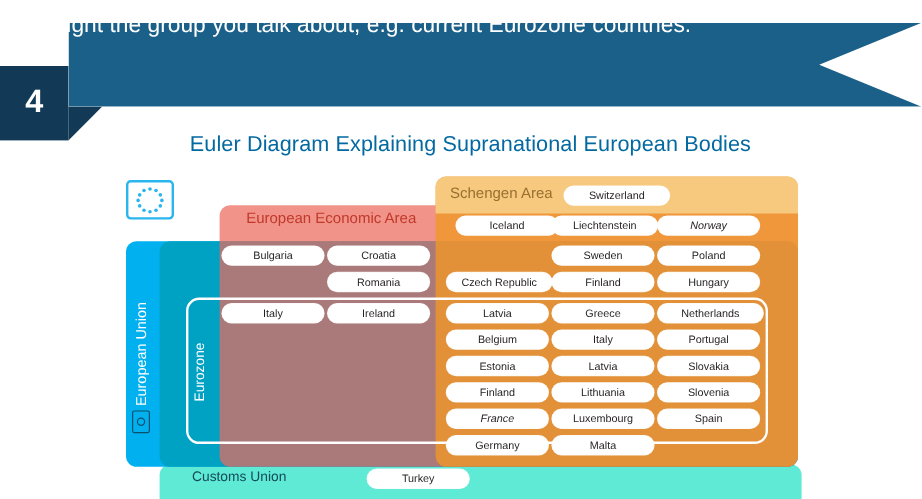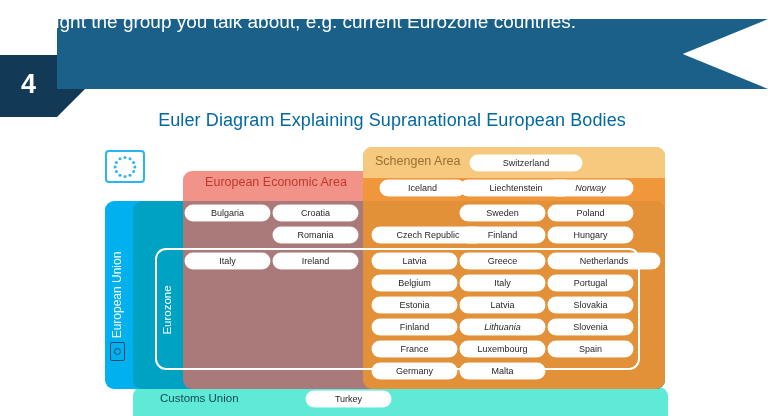--- a/index.html
+++ b/index.html
@@ -133,21 +133,21 @@
   
   .pill{
     position:absolute;
     background:#ffffff;border-radius:10px;
     height:16px;line-height:16px;
     text-align:center;color:#231f20;font-size:9px;
     white-space:nowrap;overflow:hidden;
     box-shadow:0 0 0 .5px rgba(255,255,255,.9);
   }
   .pill.w1{width:85px;}
-  .pill.w2{width:112px;}
+  .pill.w2{width:88px;}
 </style>
 </head>
 <body>
 
 <div class="stage">
 
   <div class="ribbon"></div>
   <div class="ribbon-text">Highlight the group you talk about, e.g. current Eurozone countries.</div>
   <div class="badge">4</div>
   <div class="badge-fold"></div>
@@ -200,23 +200,23 @@
         <div class="pill w1" style="left: 372px; top: 253px;">Latvia</div>
         <div class="pill w1" style="left: 460px; top: 253px;">Greece</div>
         <div class="pill w2" style="left: 548px; top: 253px;">Netherlands</div>
         <div class="pill w1" style="left: 372px; top: 275px;">Belgium</div>
         <div class="pill w1" style="left: 460px; top: 275px;">Italy</div>
         <div class="pill w1" style="left: 548px; top: 275px;">Portugal</div>
         <div class="pill w1" style="left: 372px; top: 297px;">Estonia</div>
         <div class="pill w1" style="left: 460px; top: 297px;">Latvia</div>
         <div class="pill w1" style="left: 548px; top: 297px;">Slovakia</div>
         <div class="pill w1" style="left: 372px; top: 319px;">Finland</div>
-        <div class="pill w1" style="left: 460px; top: 319px; font-style: italic;">Lithuania</div>
+        <div class="pill w1" style="left: 460px; top: 319px;">Lithuania</div>
         <div class="pill w1" style="left: 548px; top: 319px;">Slovenia</div>
-        <div class="pill w1" style="left: 372px; top: 341px;">France</div>
+        <div class="pill w1" style="left: 372px; top: 341px; font-style: italic;">France</div>
         <div class="pill w1" style="left: 460px; top: 341px;">Luxembourg</div>
         <div class="pill w1" style="left: 548px; top: 341px;">Spain</div>
         <div class="pill w1" style="left: 372px; top: 363px;">Germany</div>
         <div class="pill w1" style="left: 460px; top: 363px;">Malta</div>
       </div>
 
     <div class="eu-flag">
       <svg width="36" height="29" viewBox="0 0 36 29" aria-hidden="true">
         <g fill="#29b6ef">
           <circle cx="18" cy="5.5" r="1.5"></circle>

